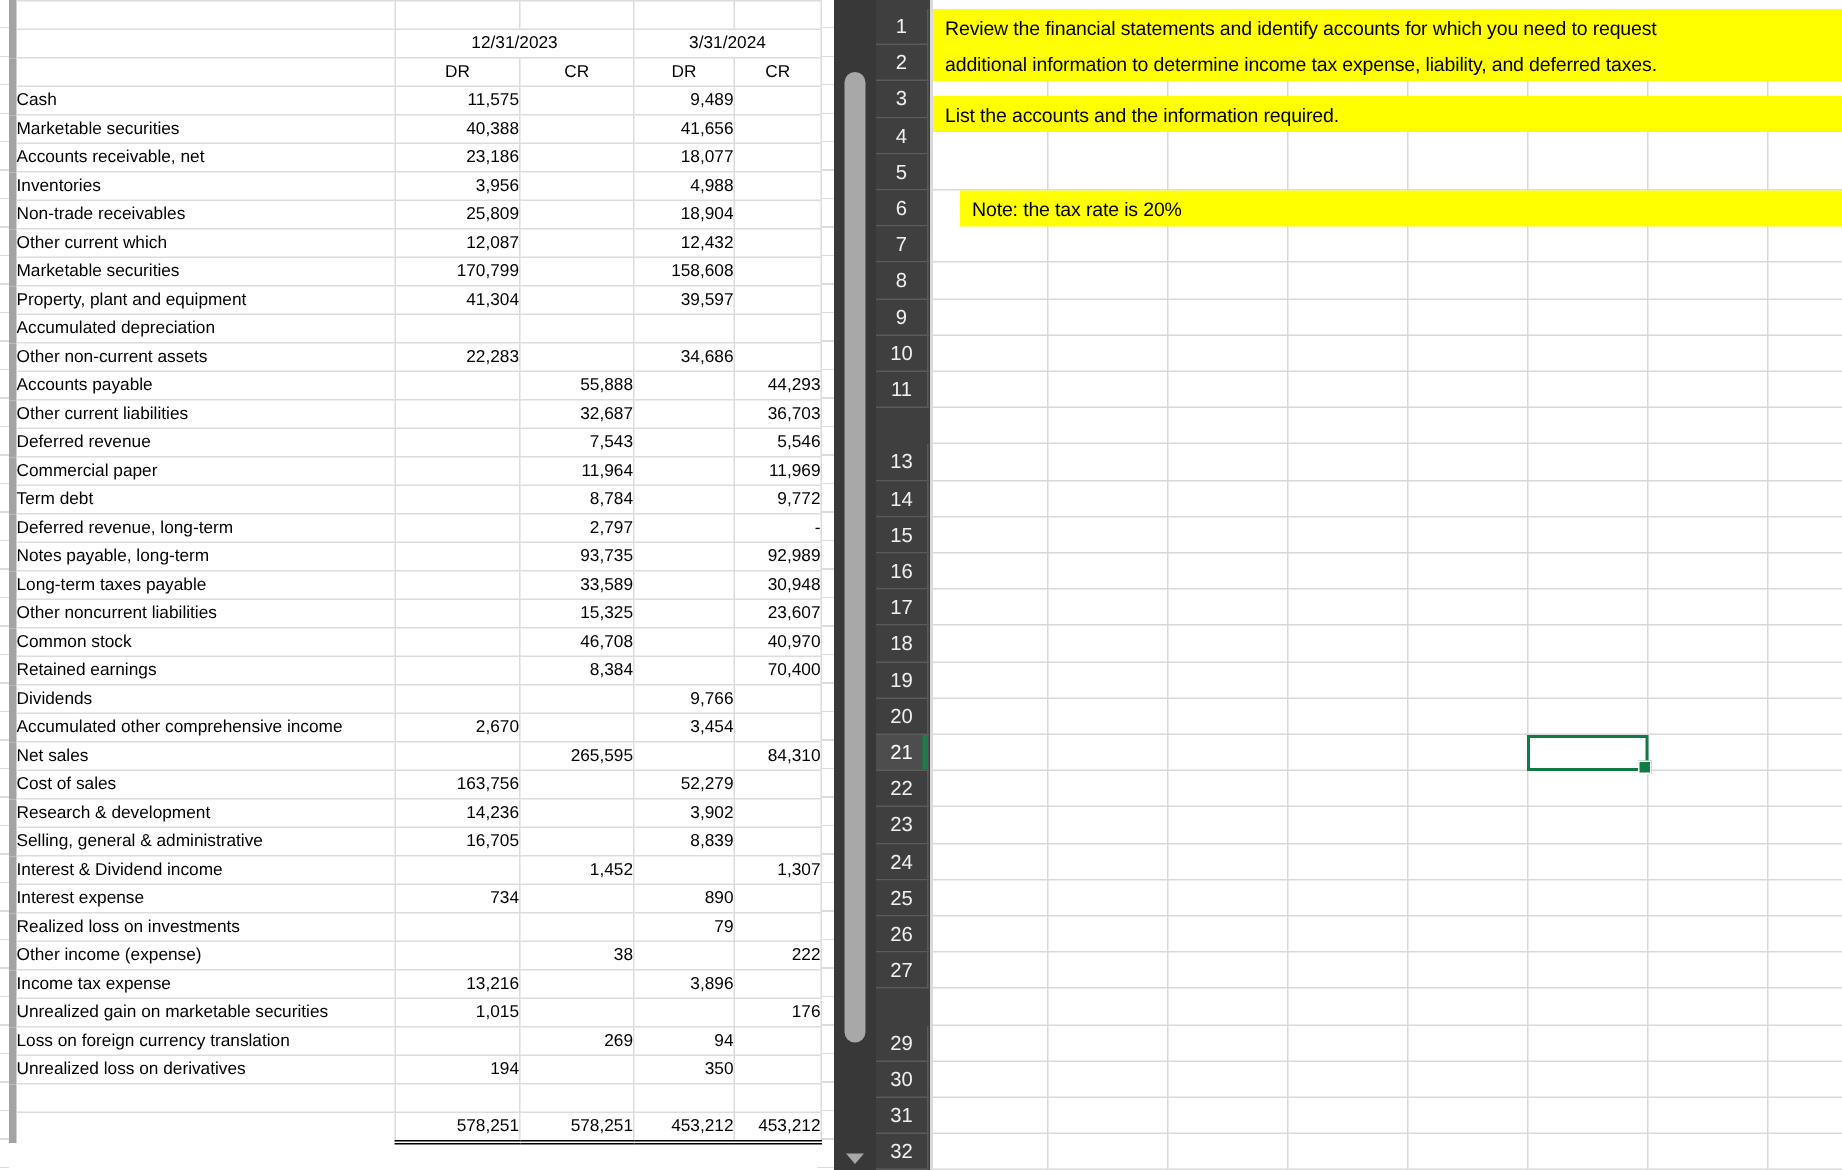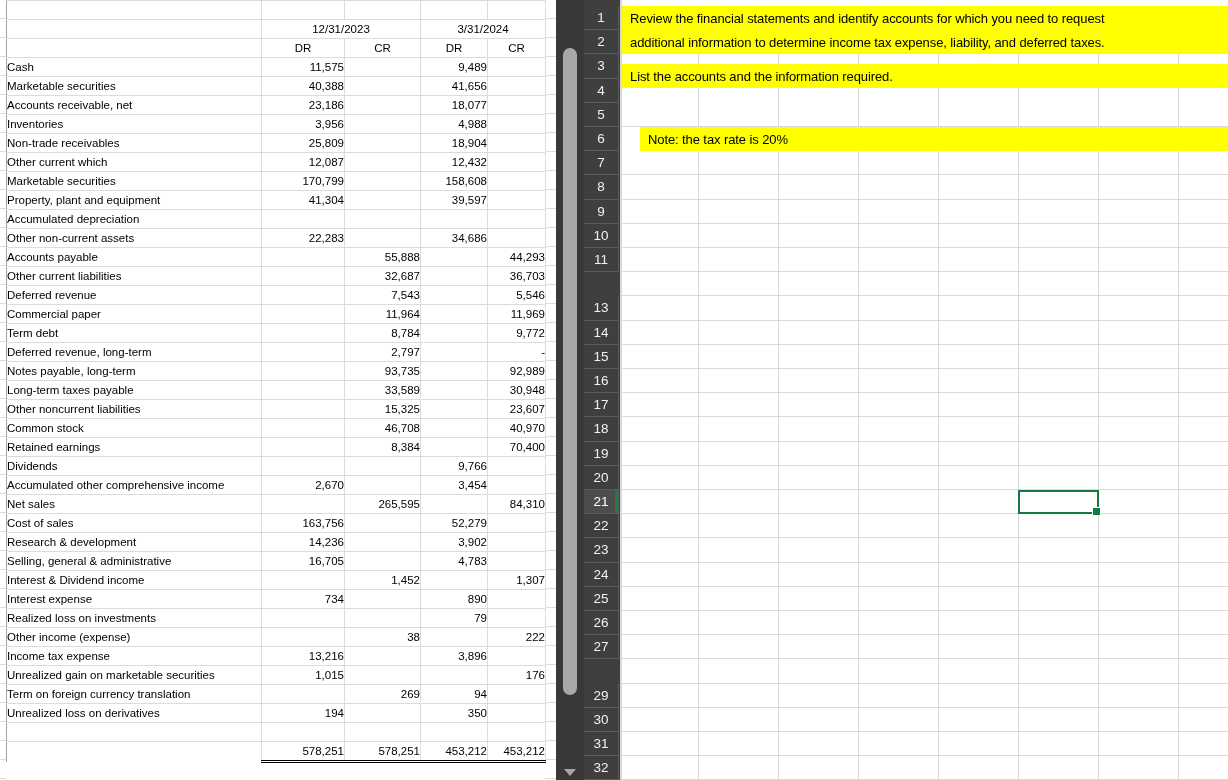--- a/index.html
+++ b/index.html
@@ -8,21 +8,21 @@
 
   
   .left-pane{position:absolute;left:0;top:0;width:556px;height:780px;background:#fff;}
   .edge-strip{position:absolute;top:0;height:780px;
       background:repeating-linear-gradient(to bottom,transparent 0 18px,#dcdcdc 18px 19px);}
   .edge-strip.l{left:0;width:6px;}
   .edge-strip.r{left:545px;width:11px;}
   table.tb{position:absolute;left:6px;top:0;width:539px;border-collapse:collapse;table-layout:fixed;}
   table.tb td{border:1px solid #dcdcdc;height:18px;padding:0;font-size:11.5px;line-height:18px;
       overflow:hidden;white-space:nowrap;background:#fff;}
-  table.tb tr > td:first-child{border-left:1px solid #a3a3a3;}
+  table.tb tr > td:first-child{border-left:5px solid #a3a3a3;}
   td.acct{text-align:left;padding-left:4px;}
   td.num{text-align:right;padding-right:7px;}
   td.chdr{text-align:center;}
   tr.totals td{border-top:1px solid #000;border-bottom:3px double #000;}
   tr.totals td.acct{border:none;border-left:1px solid #6a6a6a;}
 
   
   .vscroll{position:absolute;left:556px;top:0;width:28px;height:780px;background:#383838;}
   .vthumb{position:absolute;left:7px;top:48px;width:14px;height:647px;border-radius:7px;background:#a8a8a8;}
   .varrow{position:absolute;left:8px;bottom:4px;width:0;height:0;
@@ -271,21 +271,21 @@
             <td class="acct">Research &amp; development</td>
             <td class="num">14,236</td>
             <td class="num"></td>
             <td class="num">3,902</td>
             <td class="num"></td>
           </tr>
           <tr>
             <td class="acct">Selling, general &amp; administrative</td>
             <td class="num">16,705</td>
             <td class="num"></td>
-            <td class="num">4,783</td>
+            <td class="num">8,839</td>
             <td class="num"></td>
           </tr>
           <tr>
             <td class="acct">Interest &amp; Dividend income</td>
             <td class="num"></td>
             <td class="num">1,452</td>
             <td class="num"></td>
             <td class="num">1,307</td>
           </tr>
           <tr>
@@ -317,21 +317,21 @@
             <td class="num"></td>
           </tr>
           <tr>
             <td class="acct">Unrealized gain on marketable securities</td>
             <td class="num">1,015</td>
             <td class="num"></td>
             <td class="num"></td>
             <td class="num">176</td>
           </tr>
           <tr>
-            <td class="acct">Term on foreign currency translation</td>
+            <td class="acct">Loss on foreign currency translation</td>
             <td class="num"></td>
             <td class="num">269</td>
             <td class="num">94</td>
             <td class="num"></td>
           </tr>
           <tr>
             <td class="acct">Unrealized loss on derivatives</td>
             <td class="num">194</td>
             <td class="num"></td>
             <td class="num">350</td>

